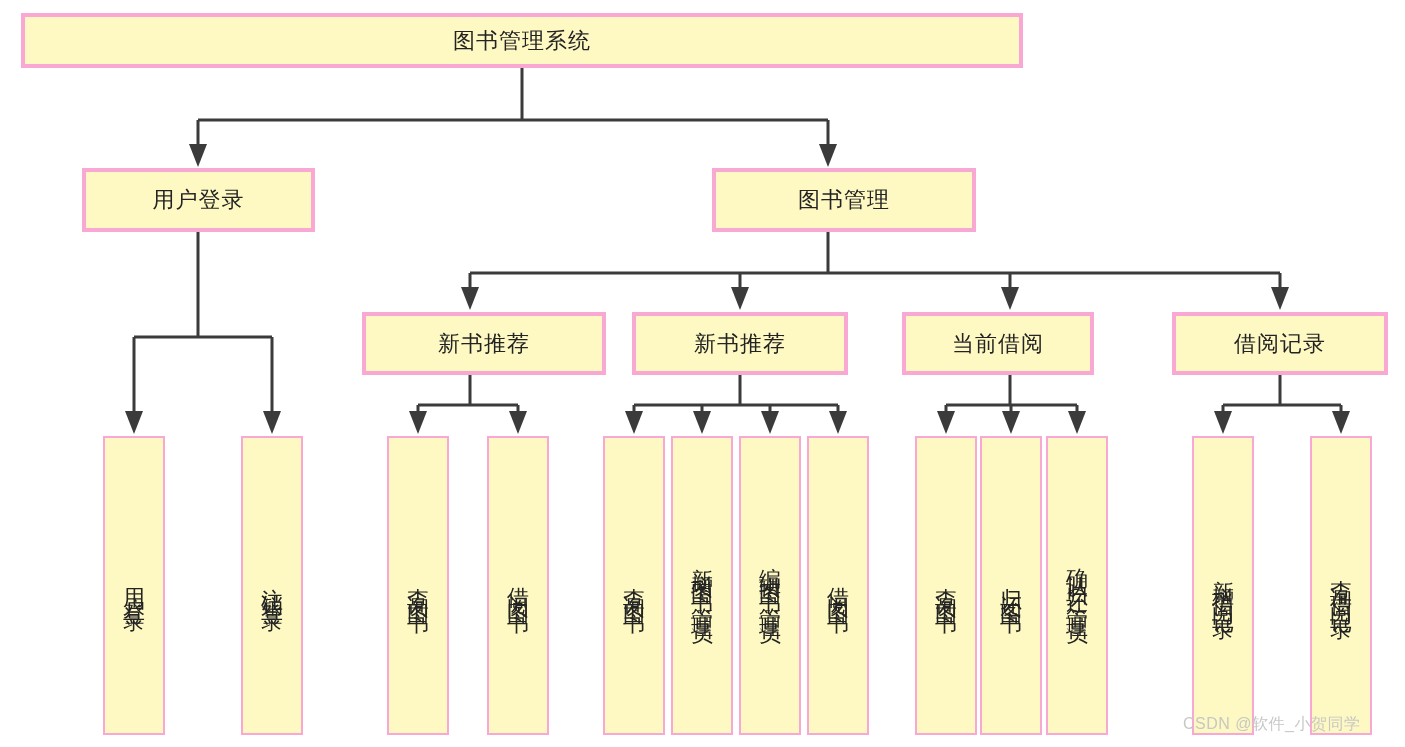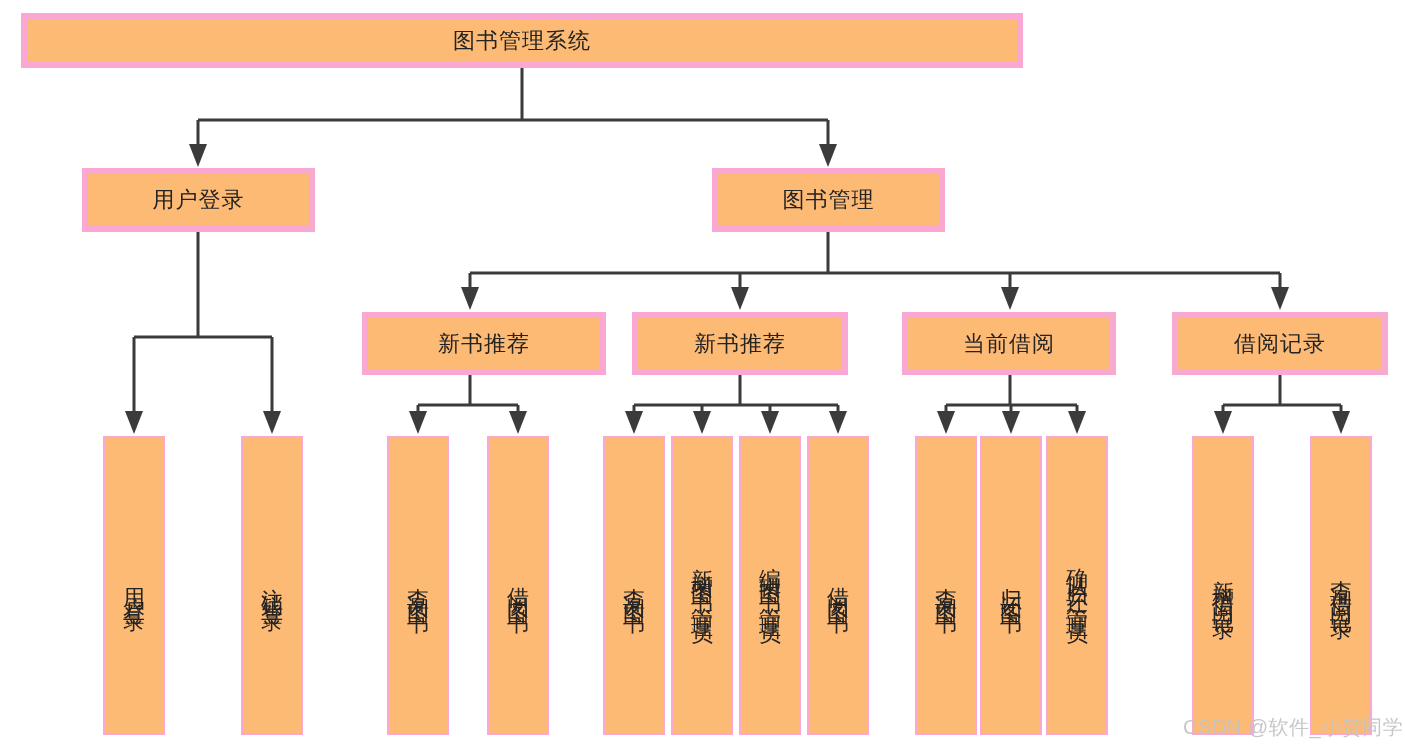--- a/index.html
+++ b/index.html
@@ -6,35 +6,35 @@
   .canvas{
     position:relative;
     width:1405px;height:747px;
     background:#ffffff;
     font-family:"Liberation Sans","DejaVu Sans",sans-serif;
     overflow:hidden;
   }
   svg.wires{position:absolute;left:0;top:0;z-index:1;}
   .node{
     position:absolute;box-sizing:border-box;
-    background:#fdba74;border:6px solid #f9a8d4;
+    background:#fef9c3;border:4px solid #f9a8d4;
     display:flex;align-items:center;justify-content:center;
     color:#232323;font-size:22px;letter-spacing:1px;
     z-index:2;white-space:nowrap;
   }
   .node.leaf{
     border-width:2px;
     writing-mode:vertical-rl;
     font-size:22px;letter-spacing:8px;line-height:1;
     white-space:normal;
   }
   .watermark{
     position:absolute;left:1183px;top:714px;z-index:5;
     color:rgba(196,196,196,0.95);
-    font-size:20px;letter-spacing:0.5px;white-space:nowrap;
+    font-size:16px;letter-spacing:0.5px;white-space:nowrap;
   }
 </style>
 </head>
 <body>
 
 <div class="canvas">
 
   <svg class="wires" width="1405" height="747" viewBox="0 0 1405 747">
     <path fill="none" stroke="#3b3b3b" stroke-width="3" d="M522 68 V121
              M198 120 H828
@@ -88,25 +88,25 @@
       <polygon points="1002,411 1020,411 1011,434"></polygon>
       <polygon points="1068,411 1086,411 1077,434"></polygon>
       <polygon points="1214,411 1232,411 1223,434"></polygon>
       <polygon points="1332,411 1350,411 1341,434"></polygon>
     </g>
   </svg>
 
   <div class="node" style="left:21px;top:13px;width:1002px;height:55px">图书管理系统</div>
 
   <div class="node" style="left:82px;top:168px;width:233px;height:64px">用户登录</div>
-  <div class="node" style="left:712px;top:168px;width:233px;height:64px">图书管理</div>
+  <div class="node" style="left:712px;top:168px;width:264px;height:64px">图书管理</div>
 
   <div class="node" style="left:362px;top:312px;width:244px;height:63px">新书推荐</div>
   <div class="node" style="left:632px;top:312px;width:216px;height:63px">新书推荐</div>
-  <div class="node" style="left:902px;top:312px;width:214px;height:63px">当前借阅</div>
+  <div class="node" style="left:902px;top:312px;width:192px;height:63px">当前借阅</div>
   <div class="node" style="left:1172px;top:312px;width:216px;height:63px">借阅记录</div>
 
   <div class="node leaf" style="left:103px;top:436px;width:62px;height:299px">用户登录</div>
   <div class="node leaf" style="left:241px;top:436px;width:62px;height:299px">注销登录</div>
 
   <div class="node leaf" style="left:387px;top:436px;width:62px;height:299px">查询图书</div>
   <div class="node leaf" style="left:487px;top:436px;width:62px;height:299px">借阅图书</div>
 
   <div class="node leaf" style="left:603px;top:436px;width:62px;height:299px">查询图书</div>
   <div class="node leaf" style="left:671px;top:436px;width:62px;height:299px">新增图书（管理员）</div>

